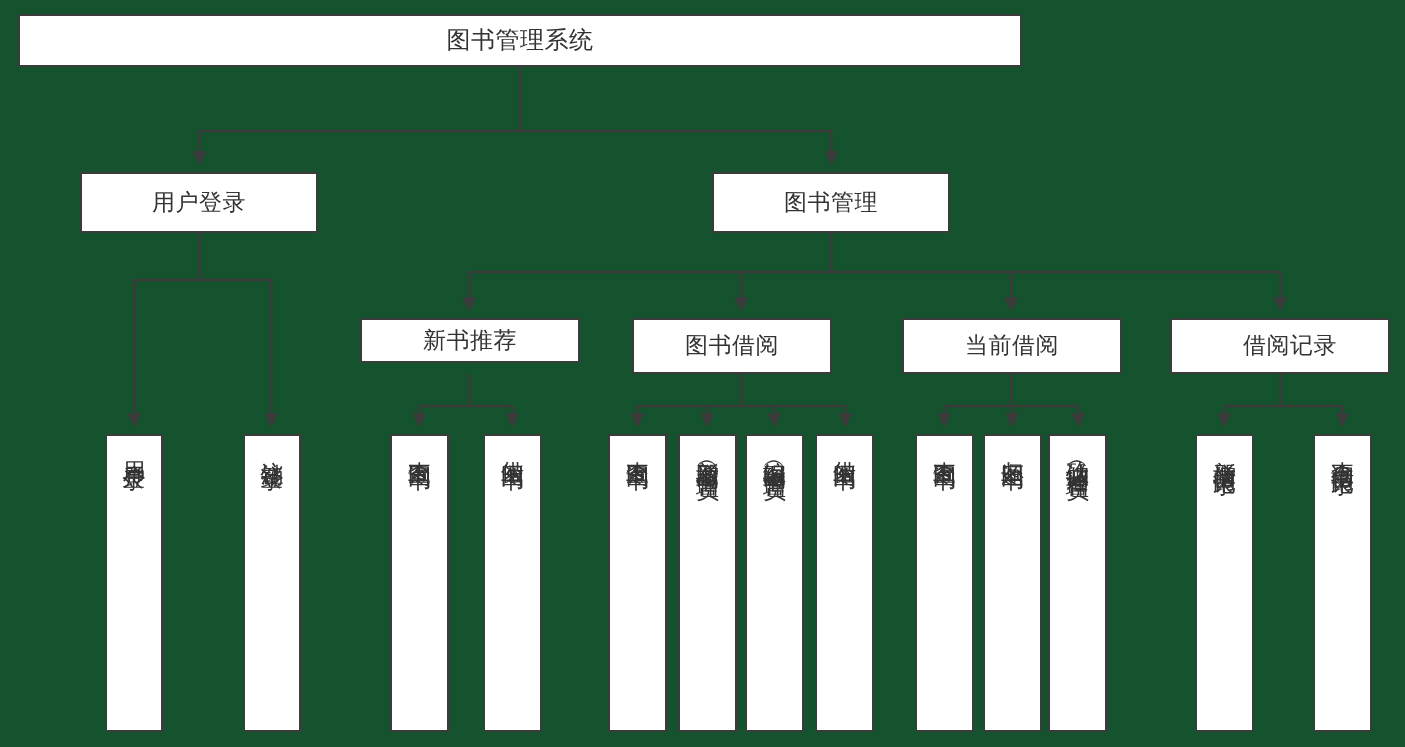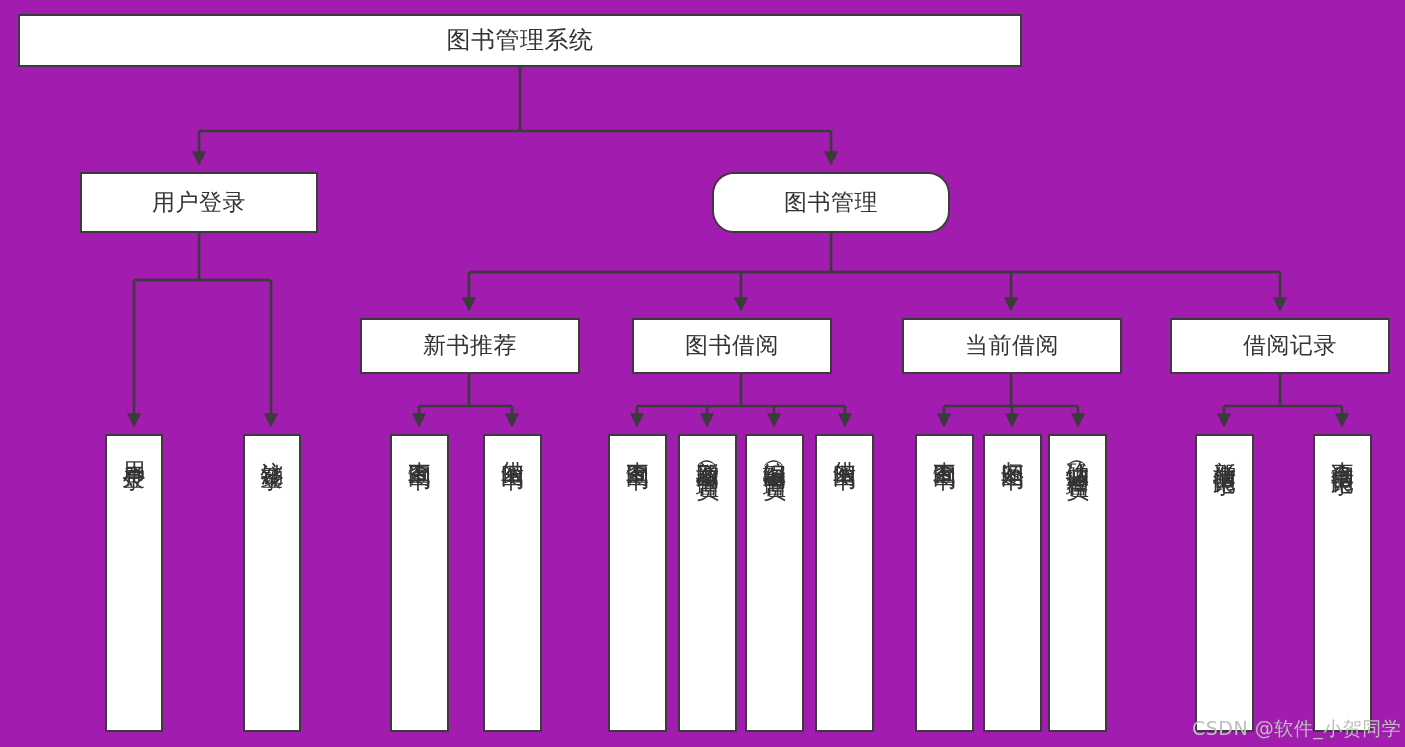--- a/index.html
+++ b/index.html
@@ -7,21 +7,21 @@
     padding: 0;
     background: #ffffff;
   }
   body {
     font-family: "DejaVu Sans", "Liberation Sans", sans-serif;
   }
   #canvas {
     position: relative;
     width: 1405px;
     height: 747px;
-    background: #a21caf;
+    background: #14532d;
     overflow: hidden;
   }
   #edges {
     position: absolute;
     left: 0;
     top: 0;
     width: 1405px;
     height: 747px;
     pointer-events: none;
   }
@@ -120,24 +120,24 @@
     </g>
   </svg>
 
   <div id="nodes-layer">
       <div class="node horiz root" style="left: 18px; top: 14px; width: 1004px; height: 53px;">
         <span>图书管理系统</span>
       </div>
       <div class="node horiz" style="left: 80px; top: 172px; width: 238px; height: 61px;">
         <span>用户登录</span>
       </div>
-      <div class="node horiz" style="left: 712px; top: 172px; width: 238px; height: 61px; border-radius: 22px;">
+      <div class="node horiz" style="left: 712px; top: 172px; width: 238px; height: 61px;">
         <span>图书管理</span>
       </div>
-      <div class="node horiz" style="left: 360px; top: 318px; width: 220px; height: 56px;">
+      <div class="node horiz" style="left: 360px; top: 318px; width: 220px; height: 45px;">
         <span>新书推荐</span>
       </div>
       <div class="node horiz" style="left: 632px; top: 318px; width: 200px; height: 56px;">
         <span>图书借阅</span>
       </div>
       <div class="node horiz" style="left: 902px; top: 318px; width: 220px; height: 56px;">
         <span>当前借阅</span>
       </div>
       <div class="node horiz" style="left: 1170px; top: 318px; width: 220px; height: 56px; padding-left: 20px;">
         <span>借阅记录</span>
@@ -176,15 +176,14 @@
         <span class="vtext">确认归还（管理员）</span>
       </div>
       <div class="node leaf" style="left: 1195px; top: 434px; width: 59px; height: 298px;">
         <span class="vtext">新增借阅记录</span>
       </div>
       <div class="node leaf" style="left: 1313px; top: 434px; width: 59px; height: 298px;">
         <span class="vtext">查询借阅记录</span>
       </div>
     </div>
 
-  <div class="watermark" style="left: 1192px; top: 716px;">CSDN @软件_小贺同学</div>
 
 </div>
 
 </body></html>

